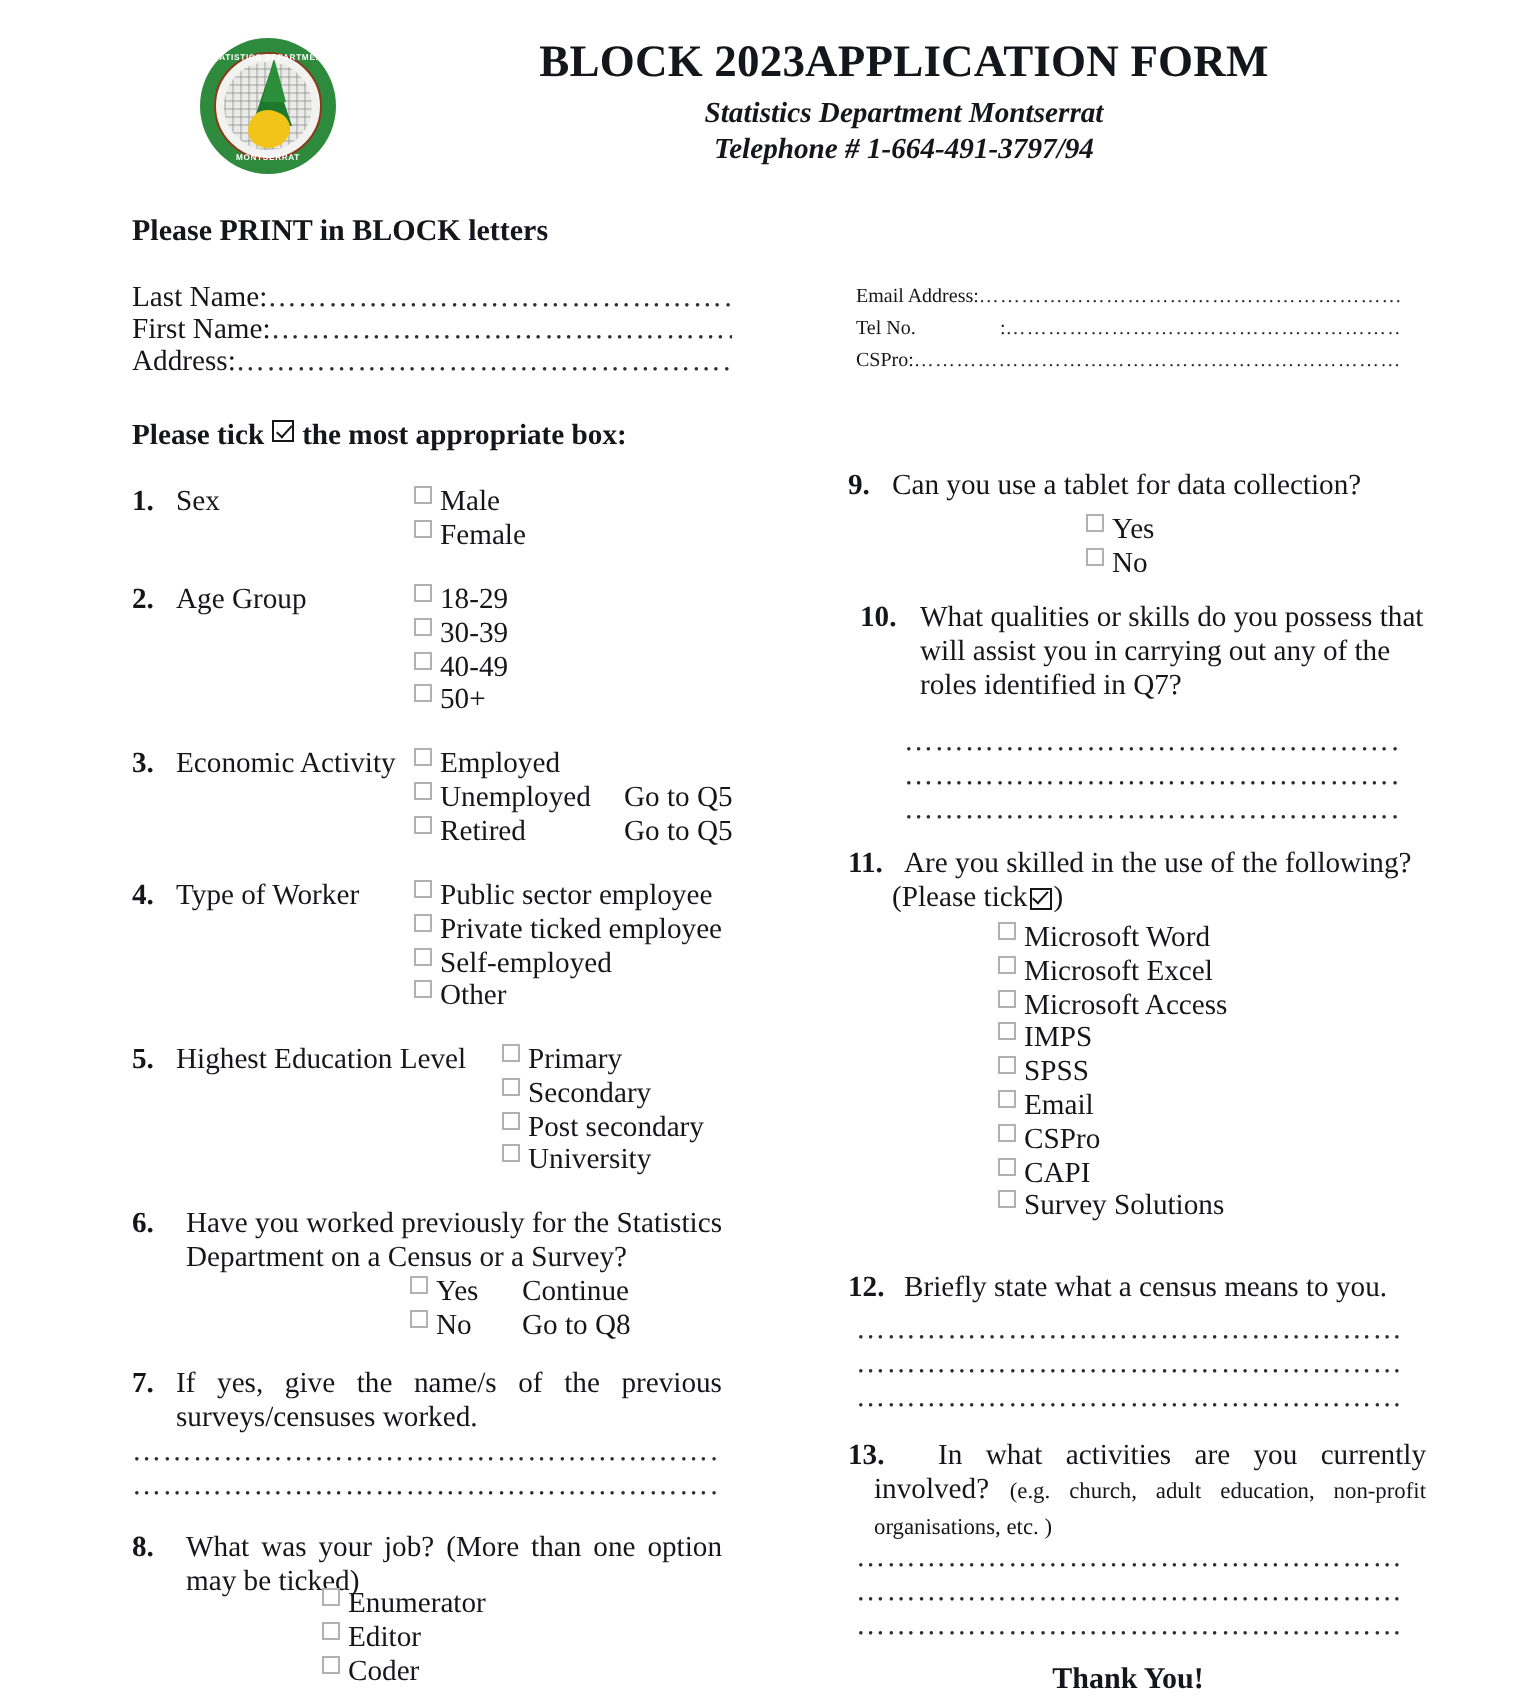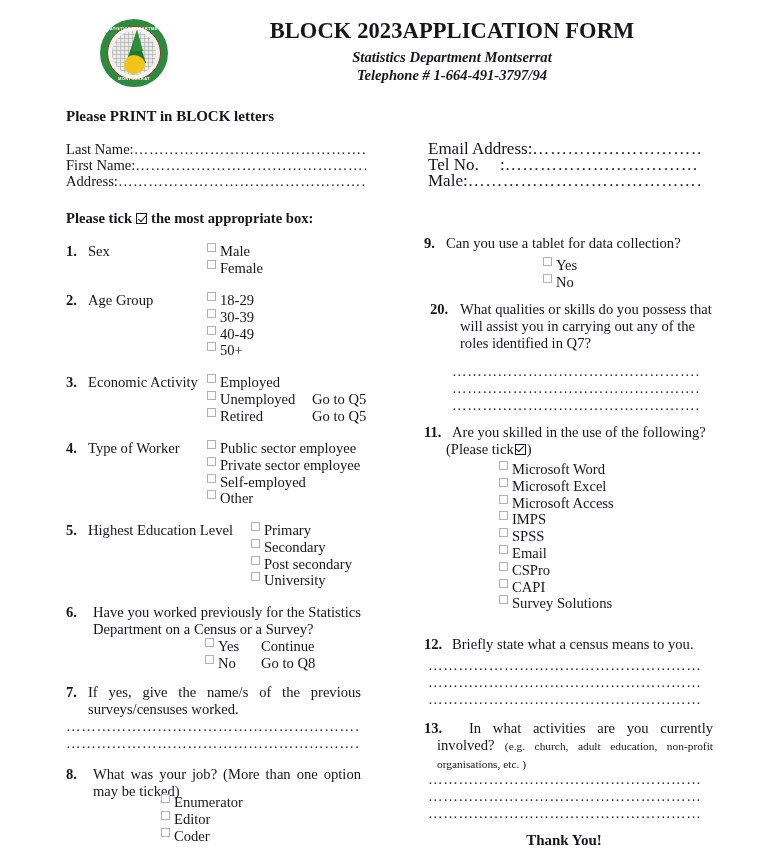--- a/index.html
+++ b/index.html
@@ -120,21 +120,20 @@
     left: 66px; top: 108px;
     font-size: 15px;
     font-weight: bold;
   }
   .instruct-tick {
     position: absolute;
     left: 66px; top: 210px;
     font-size: 14.6px;
     font-weight: bold;
     display: flex;
-    align-items: center;
     gap: 4px;
     white-space: nowrap;
   }
 
   
   .namefields {
     position: absolute;
     left: 66px; top: 141px;
     width: 300px;
     font-size: 14.6px;
@@ -147,21 +146,21 @@
     overflow: hidden;
     white-space: nowrap;
     letter-spacing: .6px;
     color: #2b2b33;
   }
 
   .rightfields {
     position: absolute;
     left: 428px; top: 141px;
     width: 272px;
-    font-size: 17px;
+    font-size: 10px;
     line-height: 16.2px;
   }
   .rightfields .row { display: flex; white-space: nowrap; overflow: hidden; }
   .rightfields .lbl { flex: 0 0 auto; }
   .rightfields .lbl.tel { width: 72px; }
 
   
   .cb {
     display: inline-block;
     width: 9px; height: 9px;
@@ -284,21 +283,21 @@
     <div class="row">
       <span class="lbl">Email Address:</span>
       <span class="dotfill">…………………………………………………………………………</span>
     </div>
     <div class="row">
       <span class="lbl tel">Tel No.</span>
       <span class="lbl">:</span>
       <span class="dotfill">…………………………………………………………………………</span>
     </div>
     <div class="row">
-      <span class="lbl">Male:</span>
+      <span class="lbl">CSPro:</span>
       <span class="dotfill">…………………………………………………………………………</span>
     </div>
   </div>
 
   <div class="instruct-tick">
     <span>Please tick</span>
     <span class="cb-ticked"></span>
     <span>the most appropriate box:</span>
   </div>
 
@@ -364,21 +363,21 @@
   <div class="q" style="left:66px; top:440px; width:340px;">
     <span class="qnum">4.</span>
     <span class="qlabel" style="left:22px; top:0;">Type of Worker</span>
     <div class="opts" style="left:141px; top:0;">
       <div class="opt">
         <span class="cb"></span>
         <span class="otxt">Public sector employee</span>
       </div>
       <div class="opt">
         <span class="cb"></span>
-        <span class="otxt">Private sector employee</span>
+        <span class="otxt">Private ticked employee</span>
       </div>
       <div class="opt">
         <span class="cb"></span>
         <span class="otxt">Self-employed</span>
       </div>
       <div class="opt">
         <span class="cb"></span>
         <span class="otxt">Other</span>
       </div>
     </div>
@@ -459,21 +458,21 @@
         <span class="otxt">Yes</span>
       </div>
       <div class="opt">
         <span class="cb"></span>
         <span class="otxt">No</span>
       </div>
     </div>
   </div>
 
   <div class="q" style="left:424px; top:301px; width:280px;">
-    <span class="qnum" style="left:6px;">20.</span>
+    <span class="qnum" style="left:6px;">10.</span>
     <div class="qtext-nj" style="left:36px; top:0; width:252px;">What qualities or skills do you possess that will assist you in carrying out any of the roles identified in Q7?</div>
   </div>
   <div class="dotline" style="left:452px; top:363px; width:248px;">…………………………………………………………………………</div>
   <div class="dotline" style="left:452px; top:380px; width:248px;">…………………………………………………………………………</div>
   <div class="dotline" style="left:452px; top:397px; width:248px;">…………………………………………………………………………</div>
 
   <div class="q" style="left:424px; top:424px; width:280px;">
     <span class="qnum">11.</span>
     <div class="qtext-nj" style="left:28px; top:0; width:266px;">Are you skilled in the use of the following?</div>
     <div style="position:absolute; left:22px; top:17px; display:flex; align-items:center;">

